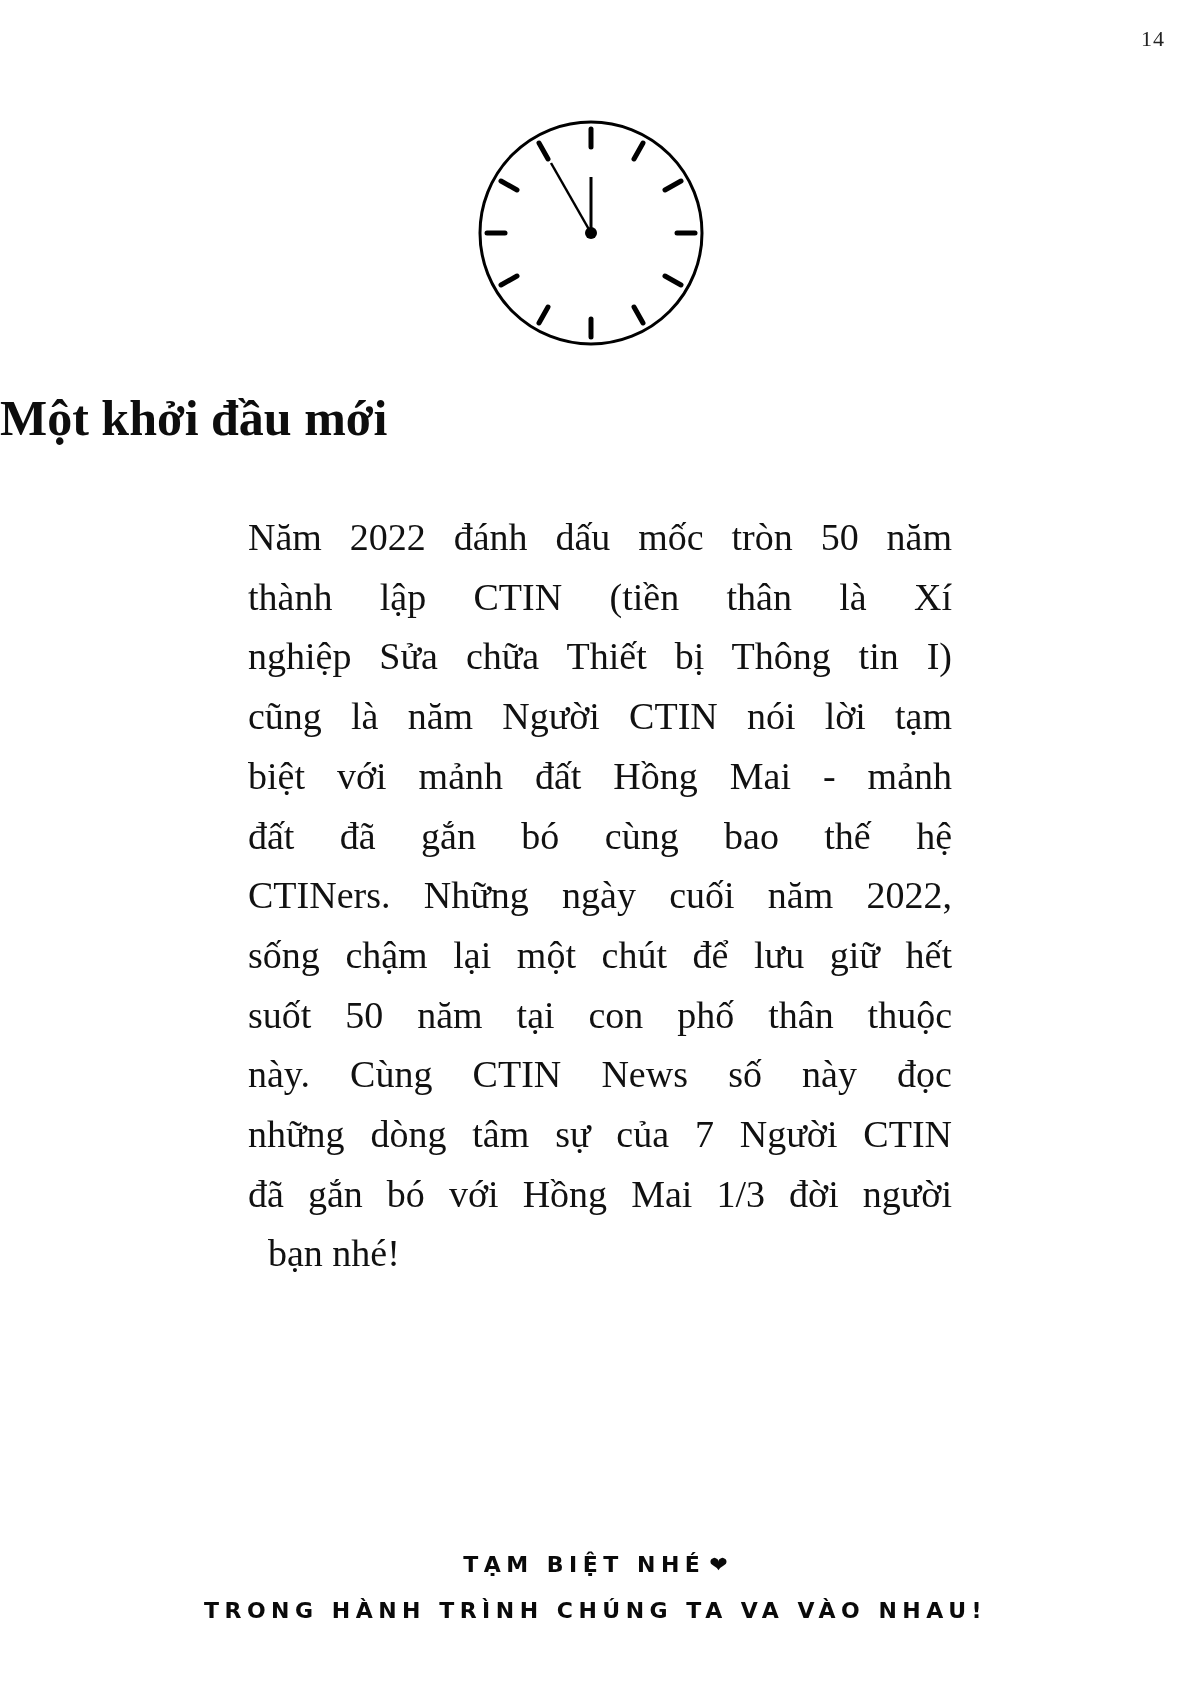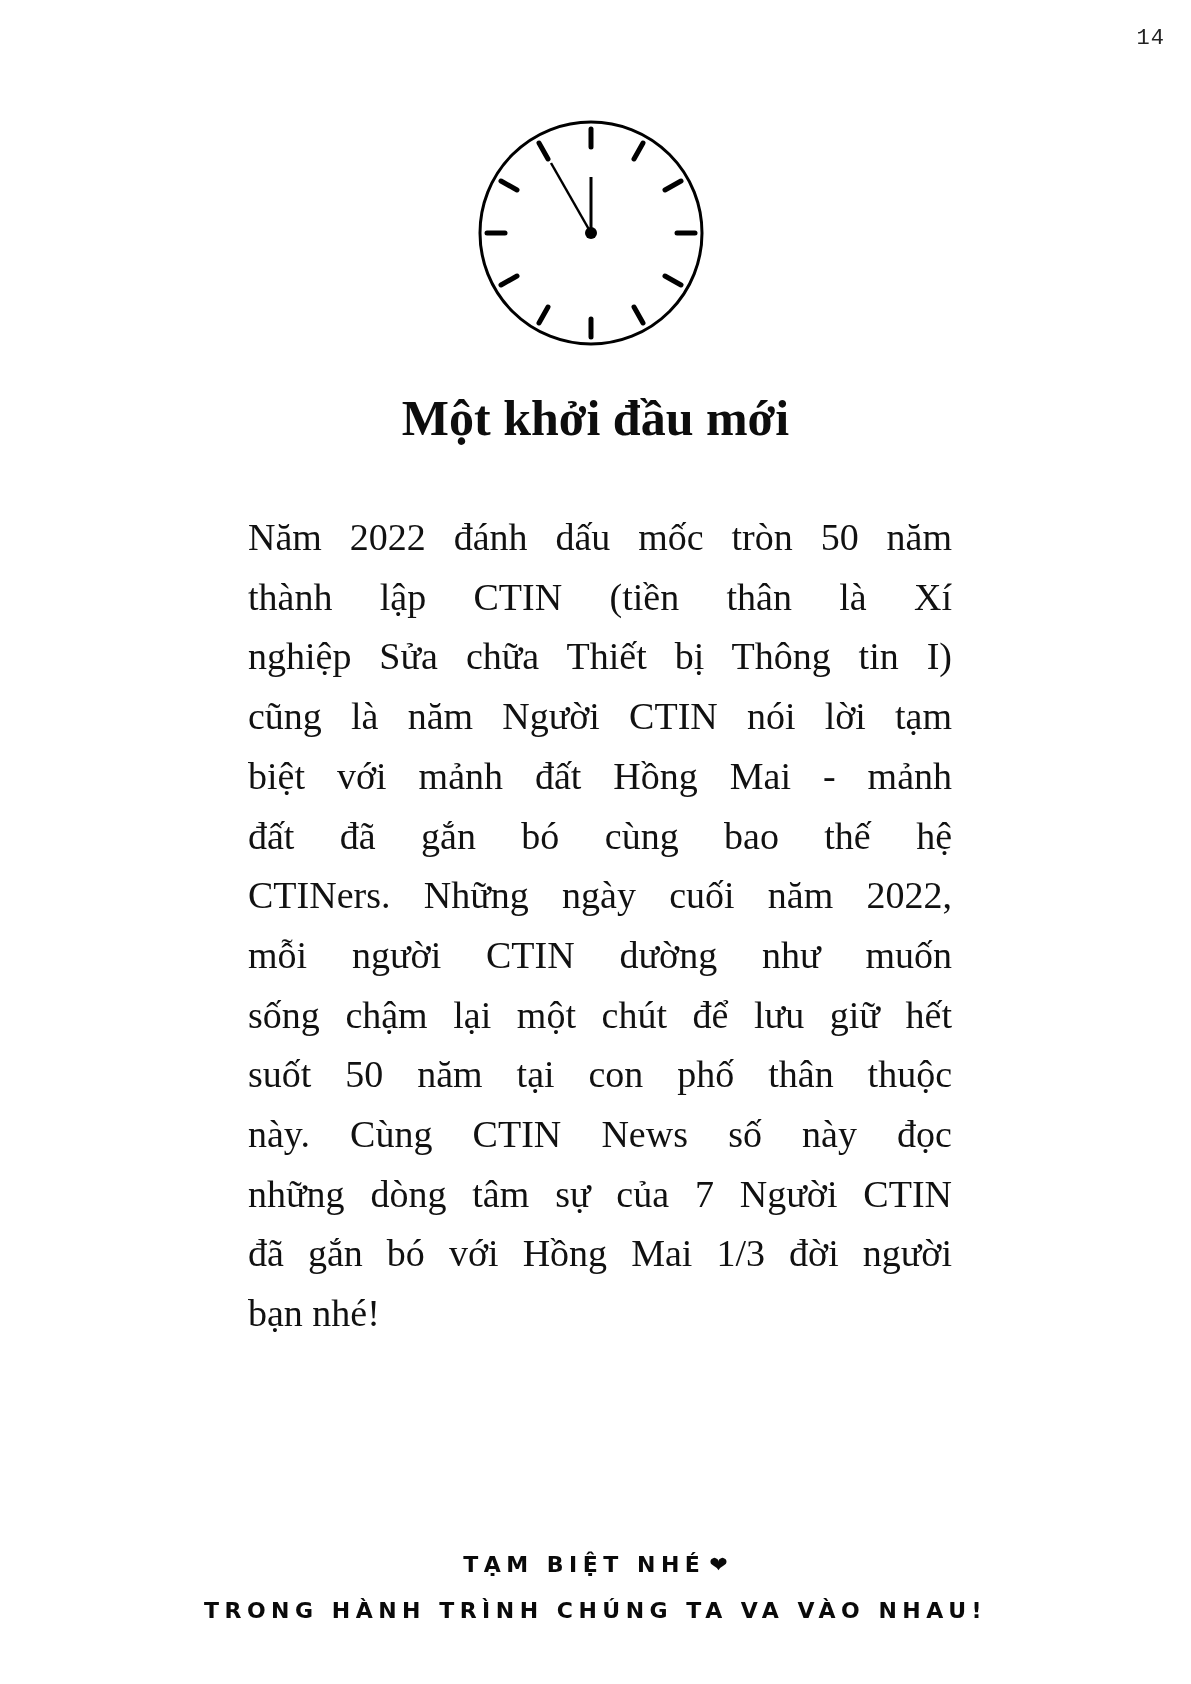--- a/index.html
+++ b/index.html
@@ -11,21 +11,21 @@
       width: 1191px;
       height: 1684px;
       position: relative;
       overflow: hidden;
       color: #111111;
     }
     .page-number {
       position: absolute;
       top: 26px;
       right: 26px;
-      font-family: Liberation Mono, monospace;
+      font-family: Liberation Serif, serif;
       font-size: 22px;
       color: #222222;
       letter-spacing: 1px;
     }
     .clock-wrap {
       position: absolute;
       left: 475px;
       top: 117px;
       width: 232px;
       height: 232px;
@@ -33,21 +33,20 @@
     .clock-wrap svg {
       display: block;
       width: 232px;
       height: 232px;
     }
     .title {
       position: absolute;
       left: 0;
       right: 0;
       top: 388px;
-      text-align: center;
       font-family: "Liberation Serif", "DejaVu Serif", serif;
       font-weight: bold;
       font-size: 50px;
       line-height: 60px;
       color: #0d0d0d;
     }
     .body-text {
       position: absolute;
       left: 248px;
       top: 508px;
@@ -59,20 +58,21 @@
       color: #111111;
     }
     .body-line {
       display: block;
       text-align: justify;
       text-align-last: justify;
       white-space: nowrap;
     }
     .body-line.last {
       text-align-last: left;
+      margin-left: 20px;
     }
     .footer {
       position: absolute;
       left: 0;
       right: 0;
       top: 1545px;
       text-align: center;
       font-family: "DejaVu Sans", sans-serif;
       font-weight: bold;
       font-size: 22px;
@@ -134,21 +134,20 @@
 <h1 class="title" style="margin:0;">Một khởi đầu mới</h1>
 
 <div class="body-text">
   <span class="body-line">Năm 2022 đánh dấu mốc tròn 50 năm</span>
   <span class="body-line">thành lập CTIN (tiền thân là Xí</span>
   <span class="body-line">nghiệp Sửa chữa Thiết bị Thông tin I)</span>
   <span class="body-line">cũng là năm Người CTIN nói lời tạm</span>
   <span class="body-line">biệt với mảnh đất Hồng Mai - mảnh</span>
   <span class="body-line">đất đã gắn bó cùng bao thế hệ</span>
   <span class="body-line">CTINers. Những ngày cuối năm 2022,</span>
-  <span class="body-line">mỗi người CTIN dường như muốn</span>
   <span class="body-line">sống chậm lại một chút để lưu giữ hết</span>
   <span class="body-line">suốt 50 năm tại con phố thân thuộc</span>
   <span class="body-line">này. Cùng CTIN News số này đọc</span>
   <span class="body-line">những dòng tâm sự của 7 Người CTIN</span>
   <span class="body-line">đã gắn bó với Hồng Mai 1/3 đời người</span>
   <span class="body-line last">bạn nhé!</span>
 </div>
 
 <div class="footer">
   <span class="footer-line"><span>TẠM BIỆT NHÉ</span><span class="heart">❤</span></span>

